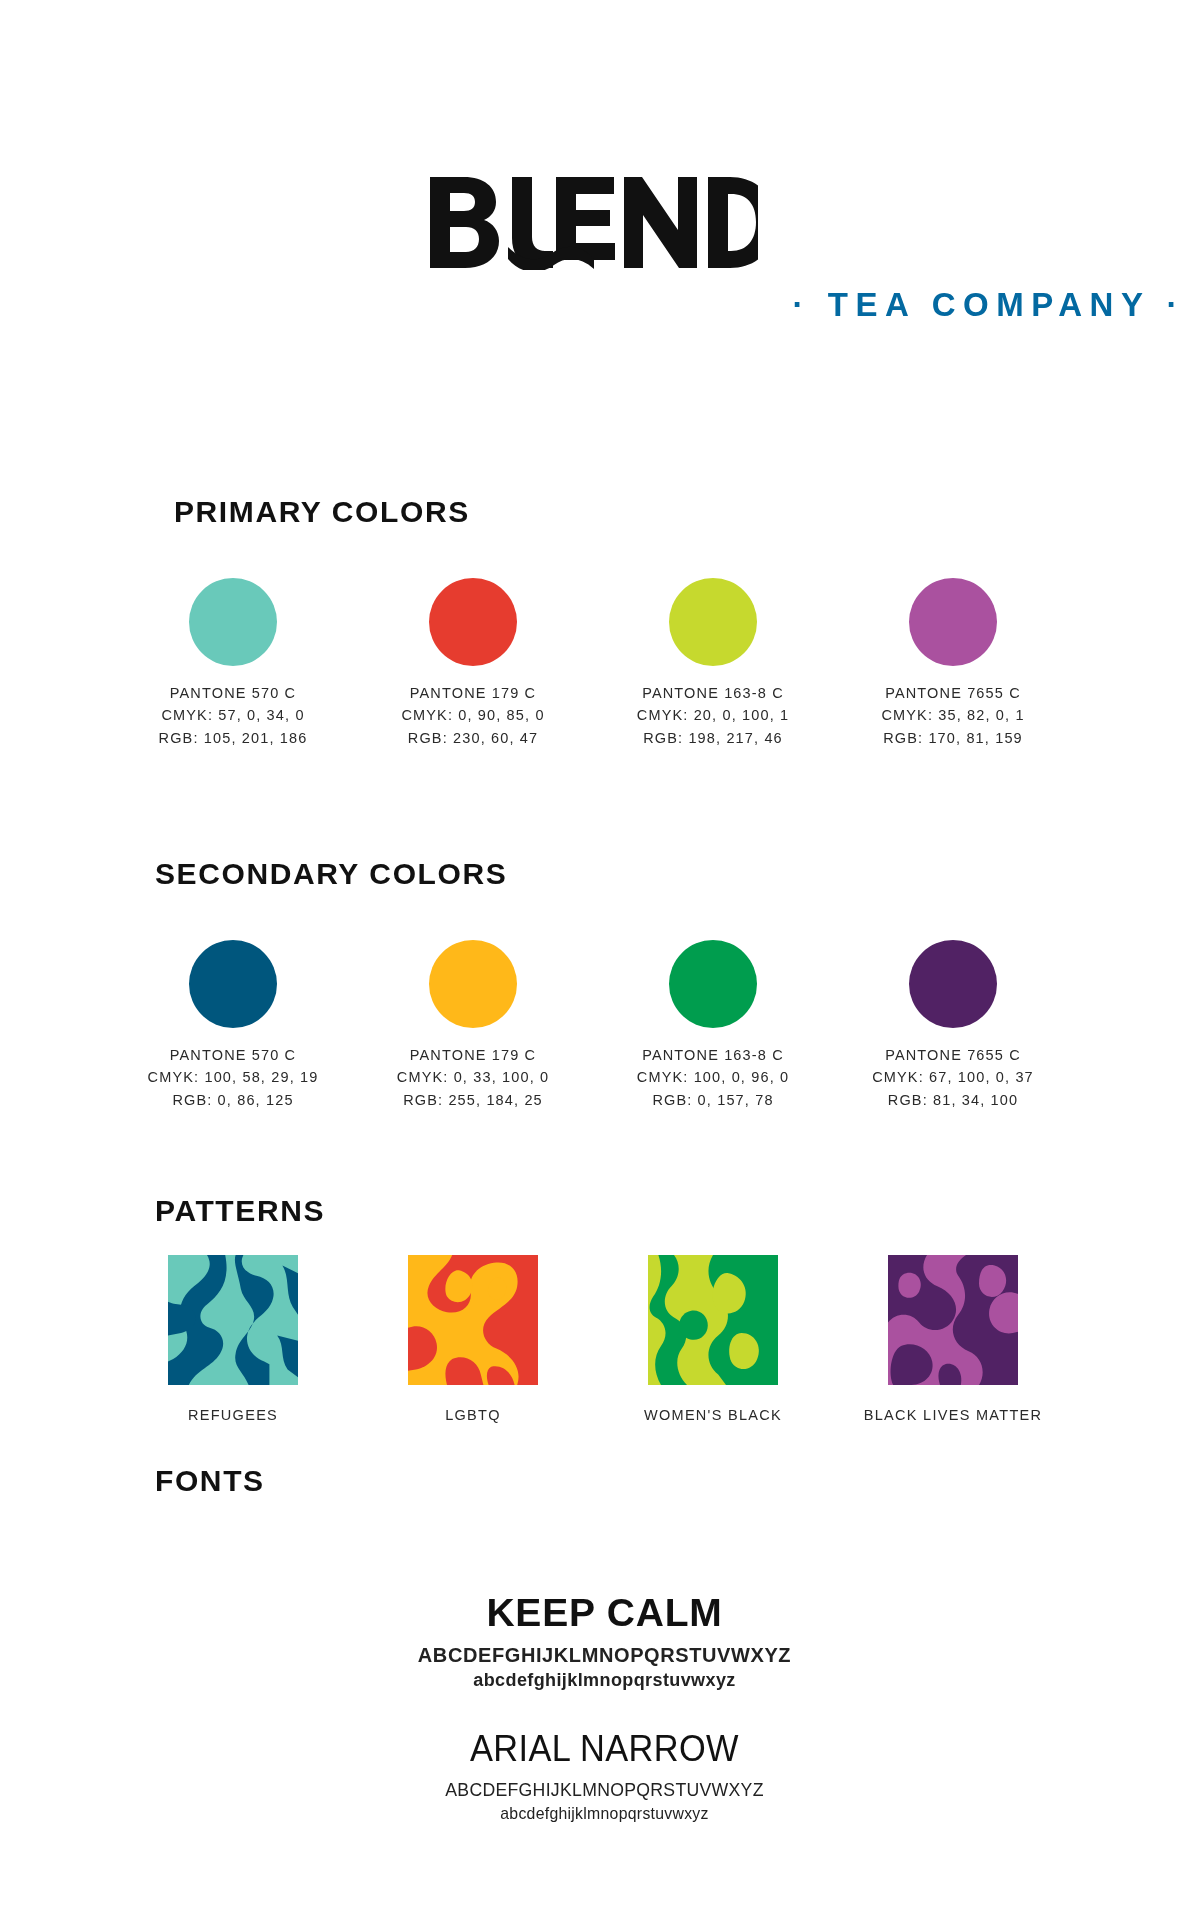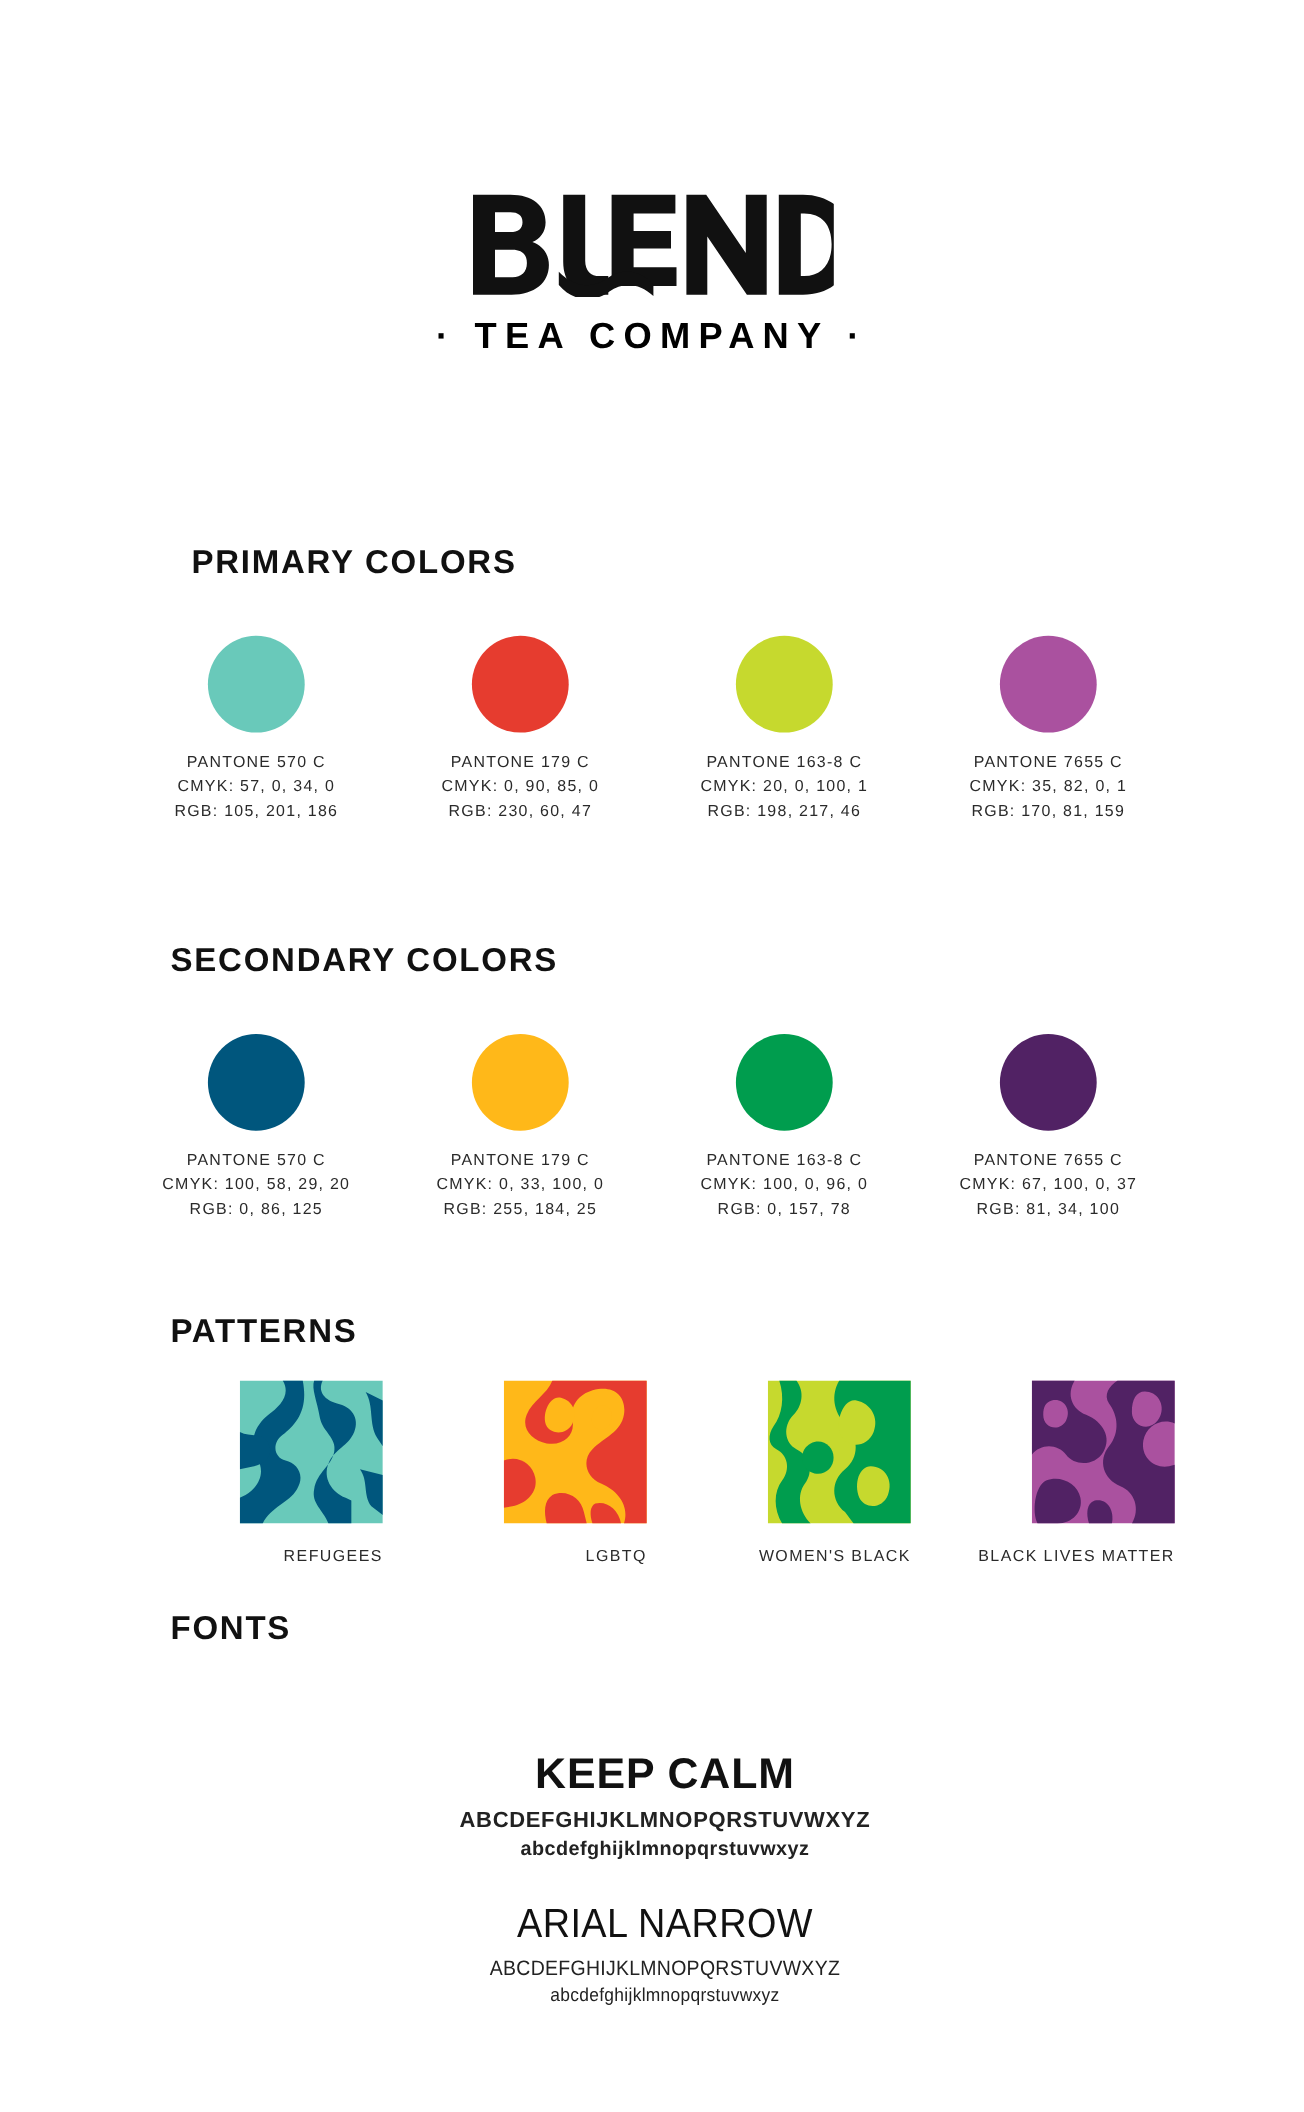--- a/index.html
+++ b/index.html
@@ -33,22 +33,22 @@
   .logo-mark {
     display: block;
     margin: 0 auto;
   }
   .logo-tagline {
     margin-top: 18px;
     font-family: "Liberation Sans", sans-serif;
     font-weight: 700;
     font-size: 33px;
     letter-spacing: 7.5px;
-    color: #000000;
-    text-align: center;
+    color: #0369a1;
+    text-align: right;
     line-height: 1;
     white-space: nowrap;
   }
 
   
   .section-heading {
     position: absolute;
     left: 155px;
     font-size: 30px;
     font-weight: 700;
@@ -100,21 +100,21 @@
     top: 1255px;
     left: 118px;
     width: 950px;
     display: flex;
     justify-content: space-between;
   }
   .pattern-cell {
     width: 230px;
     display: flex;
     flex-direction: column;
-    align-items: flex-end;
+    align-items: center;
   }
   .pattern-tile {
     width: 130px;
     height: 130px;
     overflow: hidden;
     display: block;
   }
   .pattern-label {
     margin-top: 22px;
     font-size: 14.5px;
@@ -243,21 +243,21 @@
   </div>
 
   <div class="section-heading" id="heading-secondary">SECONDARY COLORS</div>
 
   <div class="swatch-row" id="row-secondary">
 
     <div class="swatch-cell">
       <div class="swatch-dot" style="background:#00567d"></div>
       <div class="swatch-info">
         <span class="line">PANTONE 570 C</span>
-        <span class="line">CMYK: 100, 58, 29, 20</span>
+        <span class="line">CMYK: 100, 58, 29, 19</span>
         <span class="line">RGB: 0, 86, 125</span>
       </div>
     </div>
 
     <div class="swatch-cell">
       <div class="swatch-dot" style="background:#ffb819"></div>
       <div class="swatch-info">
         <span class="line">PANTONE 179 C</span>
         <span class="line">CMYK: 0, 33, 100, 0</span>
         <span class="line">RGB: 255, 184, 25</span>

